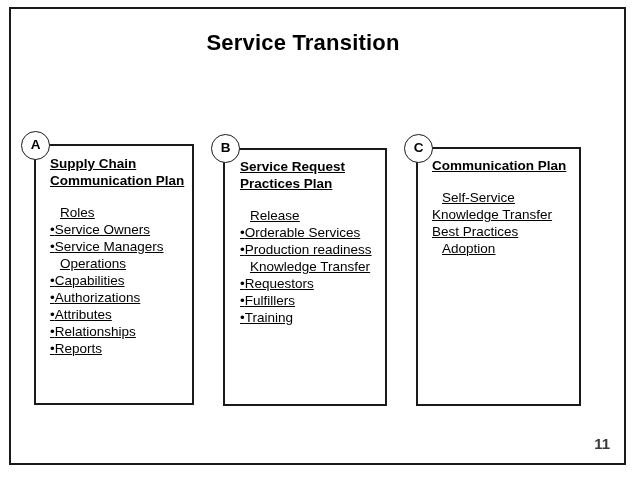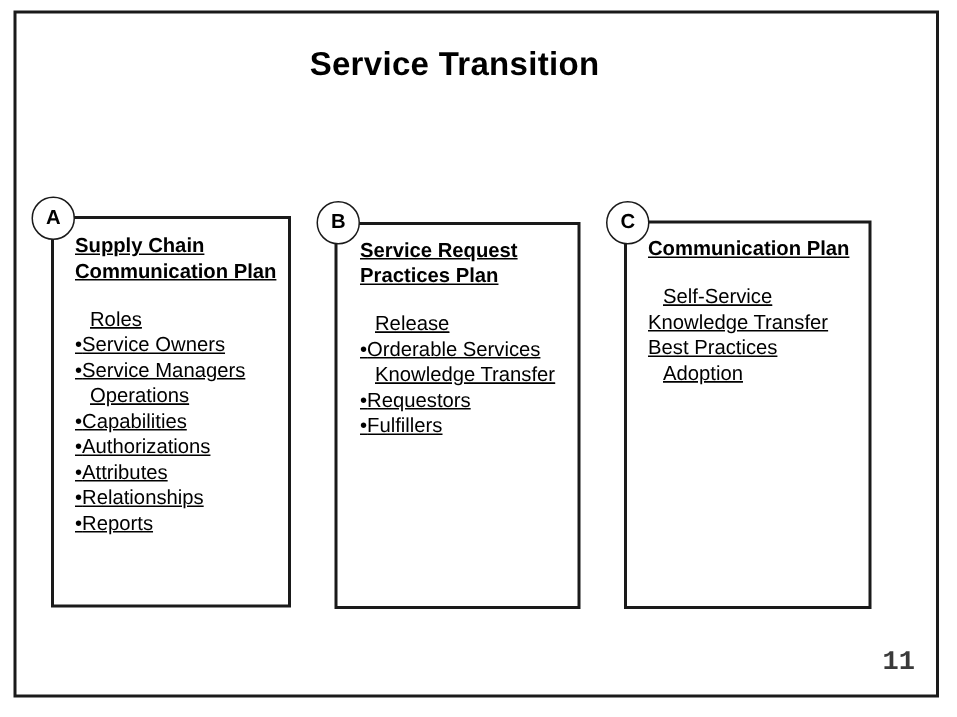--- a/index.html
+++ b/index.html
@@ -111,24 +111,23 @@
     font-weight: bold;
   }
   #circle-a { left: 21px;  top: 131px; }
   #circle-b { left: 211px; top: 134px; }
   #circle-c { left: 404px; top: 134px; }
 
   .page-number {
     position: absolute;
     right: 28px;
     bottom: 26px;
-    font-size: 18px;
+    font-size: 15px;
     font-weight: bold;
     color: #3a3a3a;
-    font-family: Liberation Mono, monospace;
   }
 </style>
 </head>
 <body>
 
 <div id="slide">
 
   <div class="page-frame"></div>
 
   <div class="slide-title">Service Transition</div>
@@ -151,23 +150,25 @@
     </div>
   <div class="circle-label" id="circle-a">A</div>
 
   <div class="col-box" id="box-b"></div>
   <div class="col-body" id="body-b">
       <div class="col-heading">Service Request</div>
       <div class="col-heading">Practices Plan</div>
       <div class="spacer-line"></div>
       <div class="sub-head">Release</div>
       <div class="bullet-line"><span class="dot">•</span><span>Orderable Services</span></div>
+      <div class="bullet-line"><span class="dot">•</span><span>Production readiness</span></div>
       <div class="sub-head">Knowledge Transfer</div>
       <div class="bullet-line"><span class="dot">•</span><span>Requestors</span></div>
       <div class="bullet-line"><span class="dot">•</span><span>Fulfillers</span></div>
+      <div class="bullet-line"><span class="dot">•</span><span>Training</span></div>
     </div>
   <div class="circle-label" id="circle-b">B</div>
 
   <div class="col-box" id="box-c"></div>
   <div class="col-body" id="body-c">
       <div class="col-heading">Communication Plan</div>
       <div class="spacer-line"></div>
       <div class="sub-head">Self-Service</div>
       <div class="plain-line">Knowledge Transfer</div>
       <div class="plain-line">Best Practices</div>

